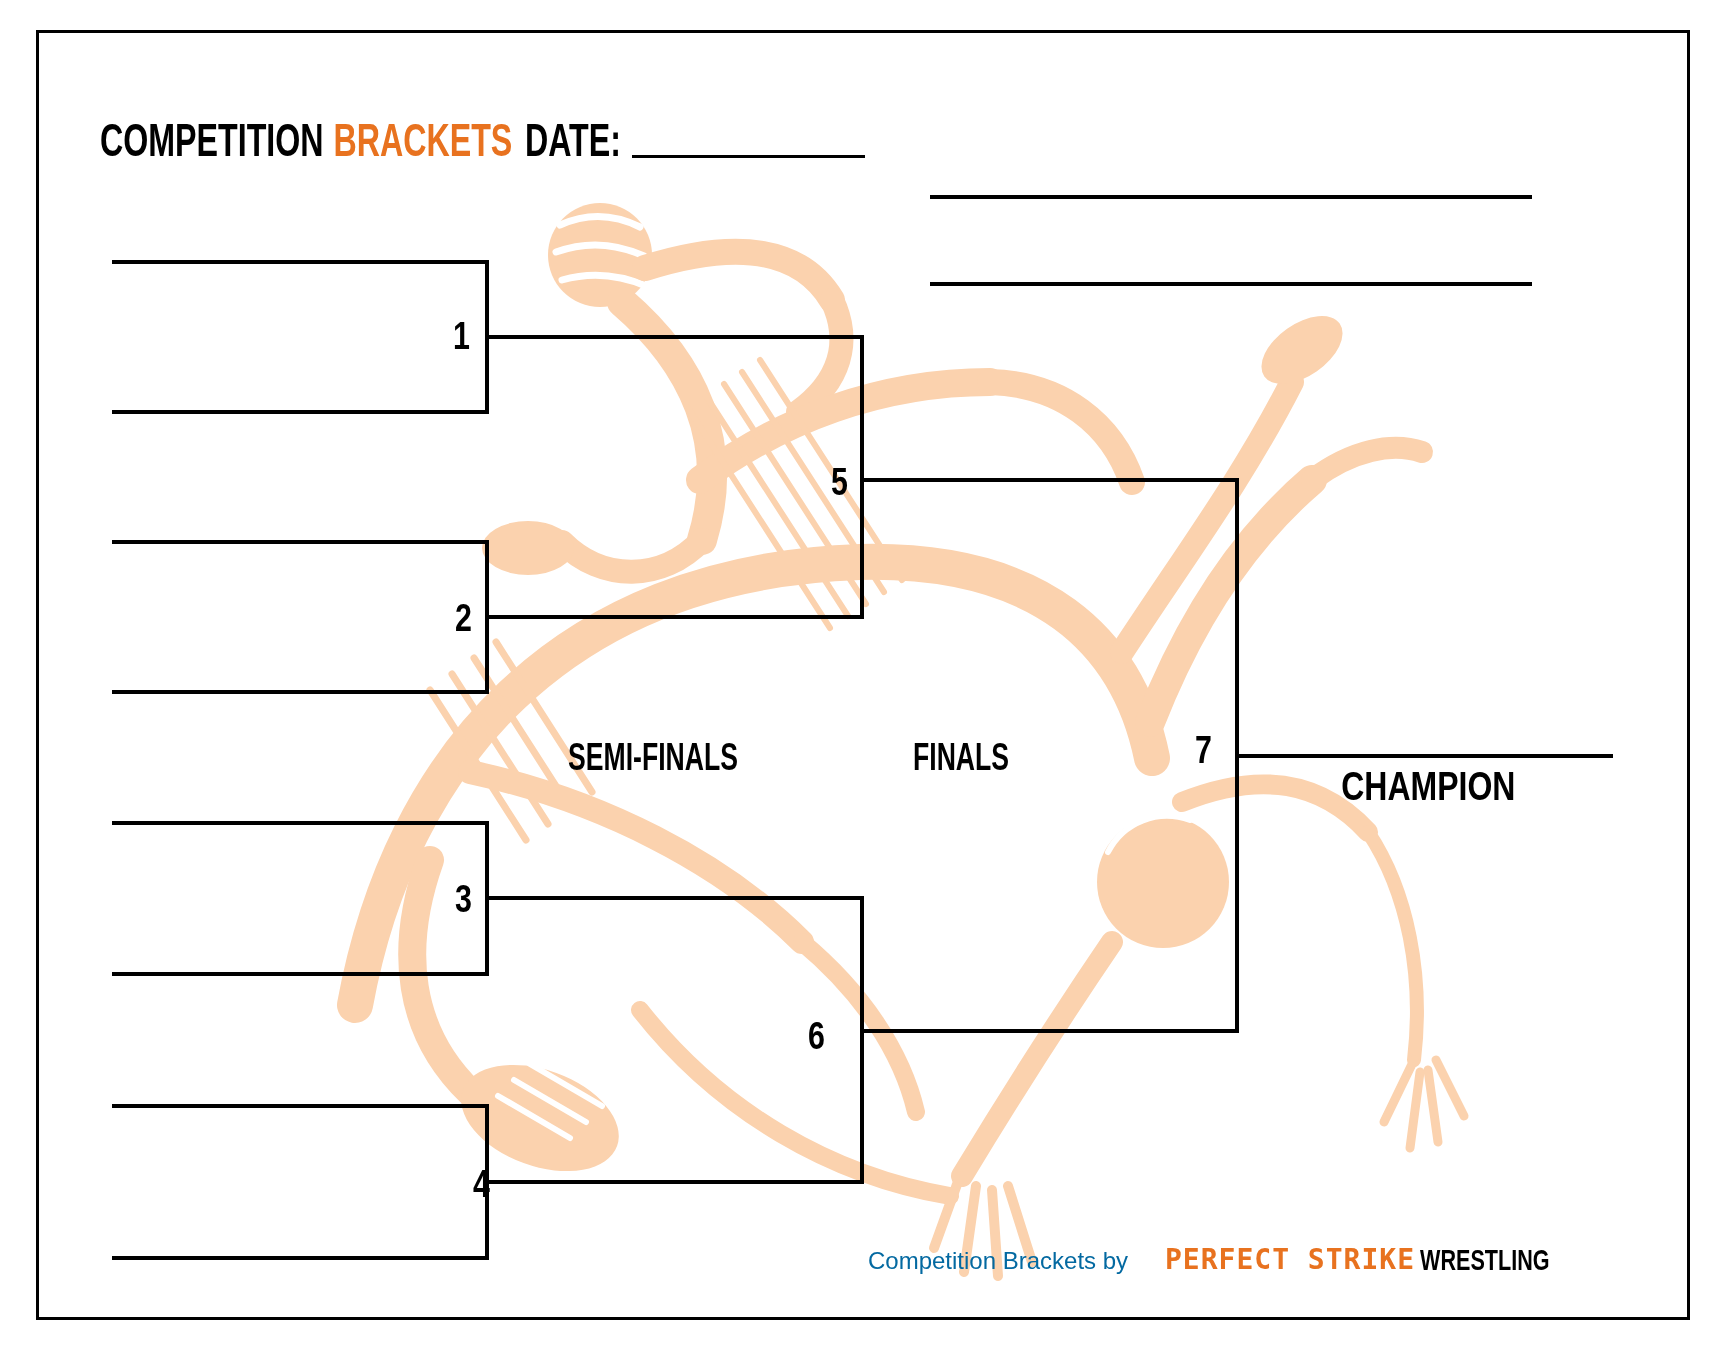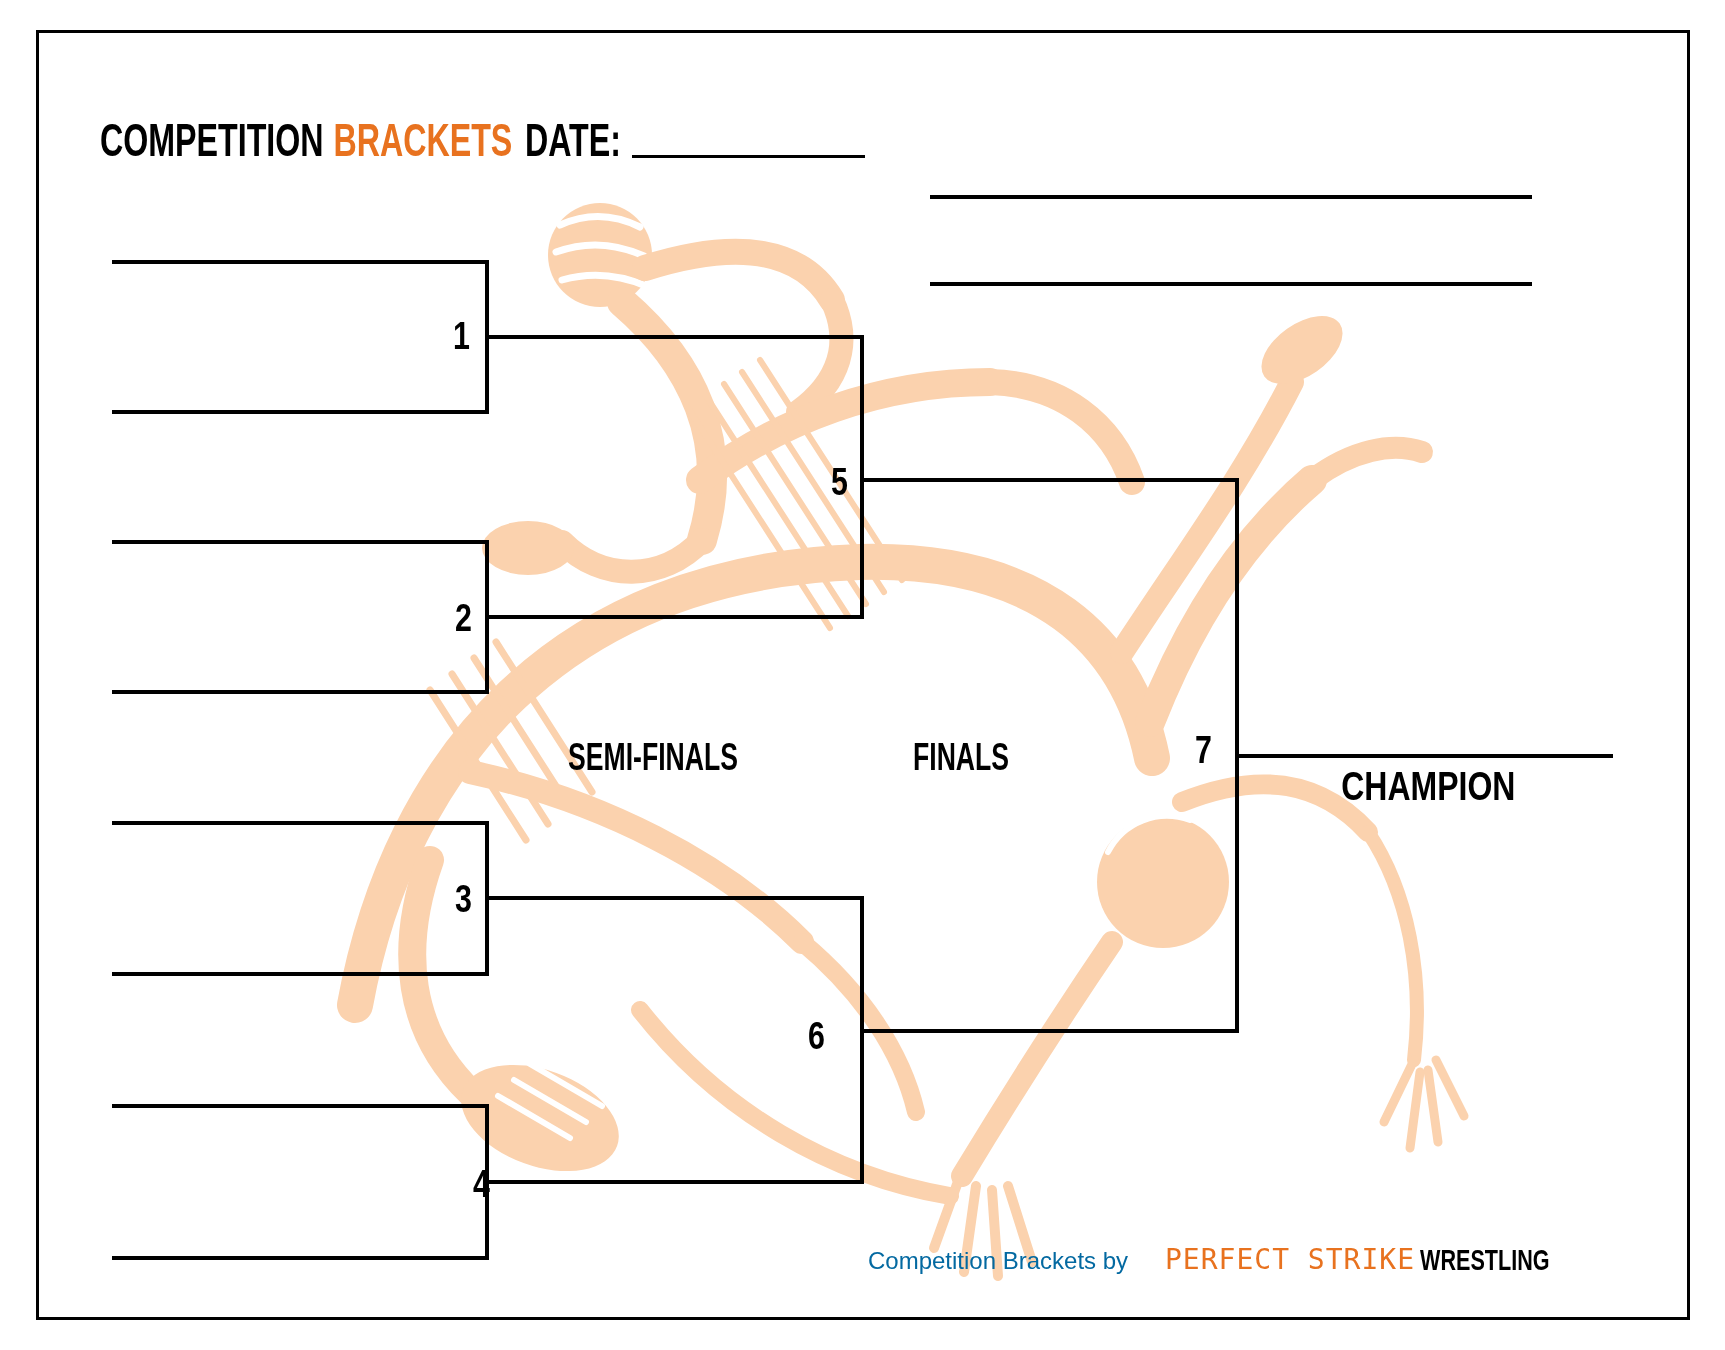--- a/index.html
+++ b/index.html
@@ -19,21 +19,21 @@
   .title{position:absolute;left:100px;top:116px;z-index:3;font-weight:bold;font-size:46px;
        line-height:48px;white-space:nowrap;transform:scaleX(.7);transform-origin:0 50%;}
   .title .orange{color:#E8721F;margin-left:14px;}
   .datelbl{position:absolute;left:525px;top:116px;z-index:3;font-weight:bold;font-size:46px;
        line-height:48px;transform:scaleX(.7);transform-origin:0 50%;}
   .champ{position:absolute;left:1320px;top:765px;width:212px;text-align:center;z-index:3;
        font-weight:bold;font-size:40px;line-height:42px;transform:scaleX(.8);
        transform-origin:50% 50%;white-space:nowrap;}
   .credit{position:absolute;left:868px;top:1244px;z-index:3;font-size:24px;line-height:34px;color:#0369a1;text-align:right;}
   .brand{position:absolute;left:1165px;top:1242px;z-index:3;font-family:"DejaVu Sans Mono",monospace;
-       font-weight:normal;font-size:28px;line-height:36px;color:#E8721F;letter-spacing:1px;white-space:nowrap;}
+       font-weight:bold;font-size:28px;line-height:36px;color:#E8721F;letter-spacing:1px;white-space:nowrap;}
   .brand-suffix{position:absolute;left:1420px;top:1242px;z-index:3;font-weight:bold;font-size:30px;
        line-height:36px;transform:scaleX(.72);transform-origin:0 50%;white-space:nowrap;}
 </style>
 </head>
 <body>
 
 <div class="stage">
 
   <div class="page-border"></div>
 

